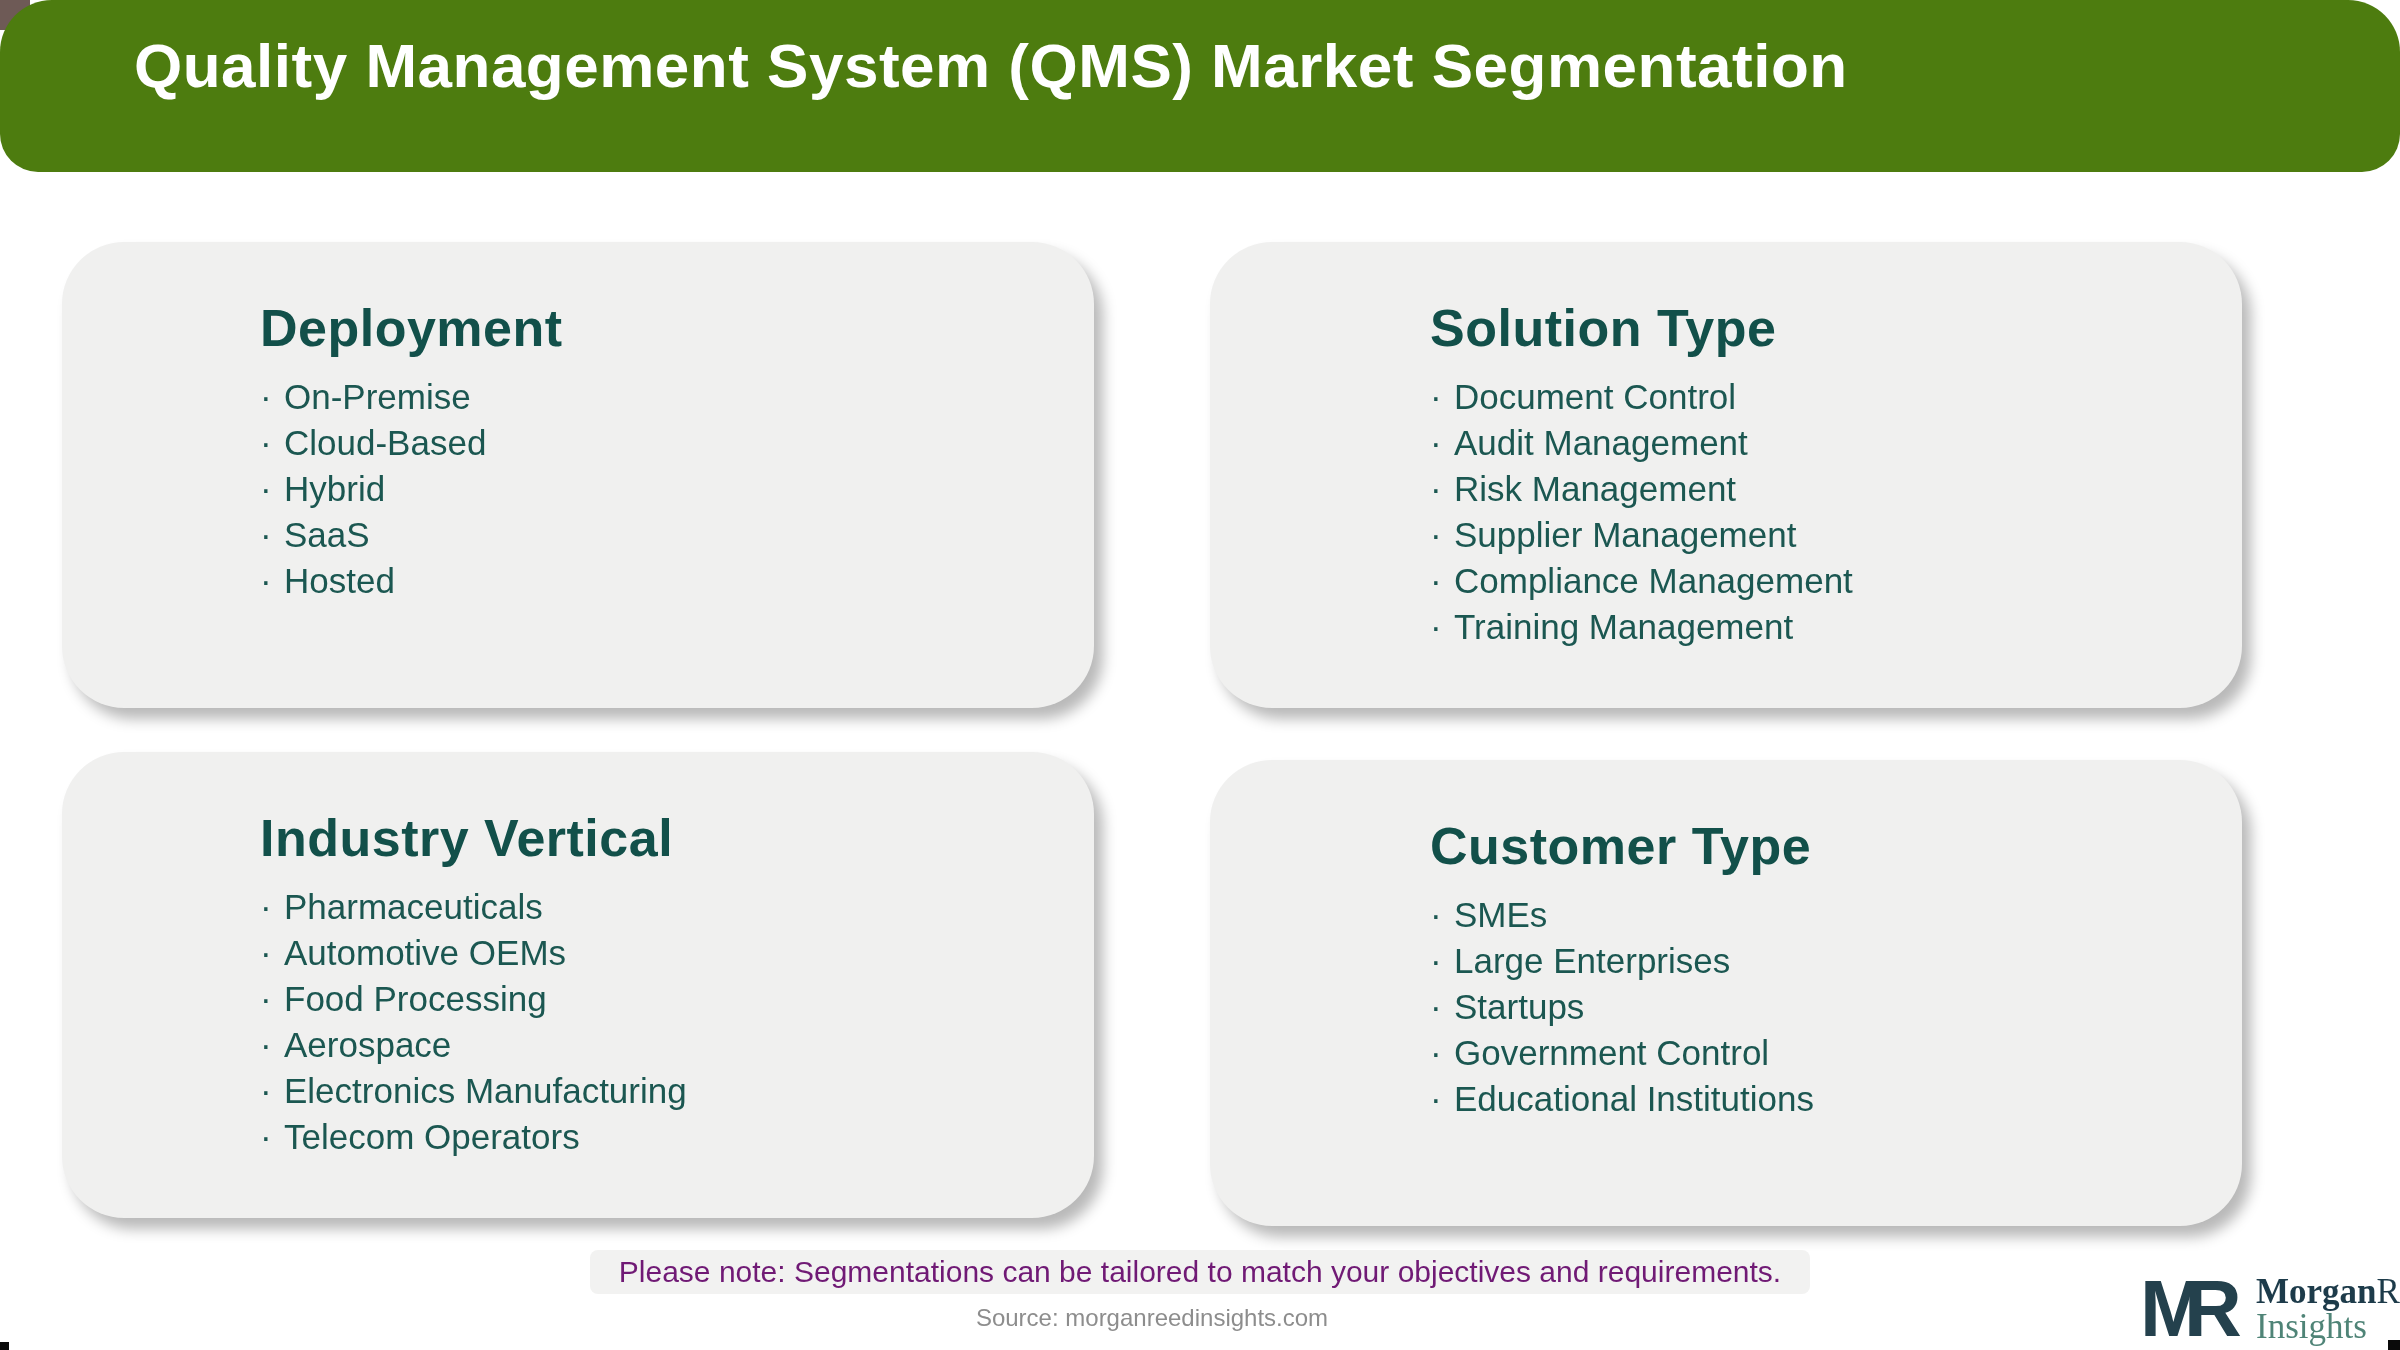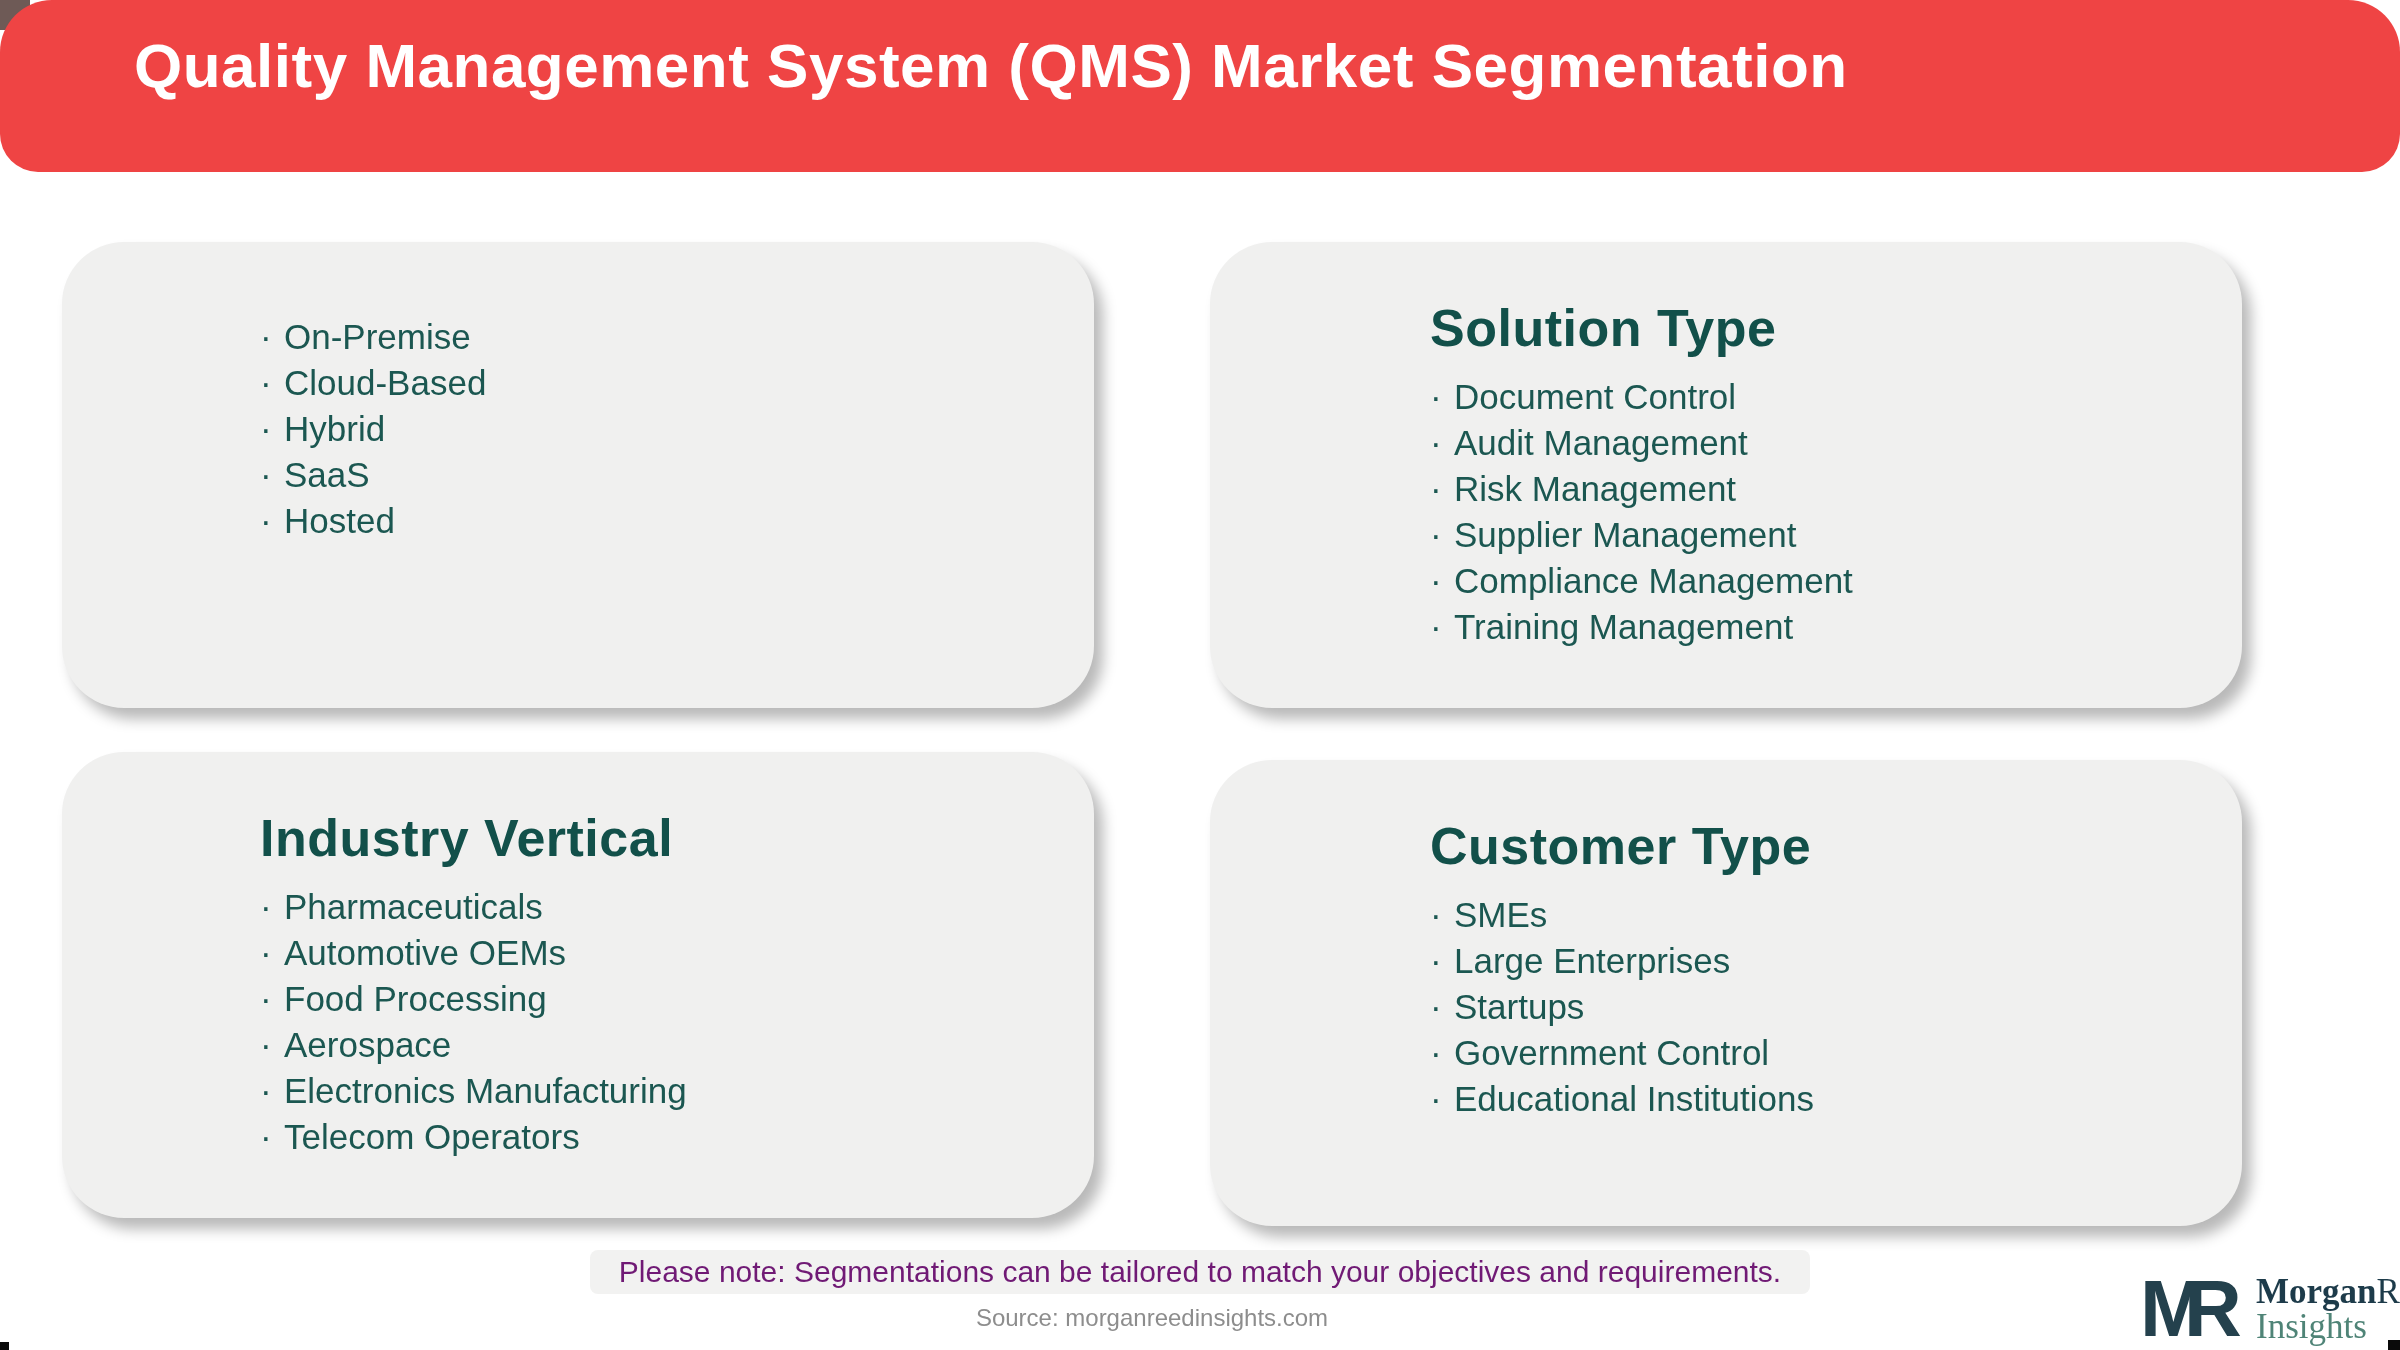--- a/index.html
+++ b/index.html
@@ -15,21 +15,21 @@
   .corner-accent {
     position:absolute; left:0; top:0;
     width:30px; height:30px;
     background:#6E5A56;
     z-index:0;
   }
 
   .banner {
     position:absolute; left:0; top:0;
     width:2400px; height:172px;
-    background:#ef4444;
+    background:#4d7c0f;
     border-radius:52px 52px 38px 38px;
     z-index:1;
   }
   .banner h1 {
     position:absolute; left:134px; top:34px;
     margin:0;
     font-size:62px; line-height:64px;
     font-weight:700; letter-spacing:0.5px;
     color:#ffffff;
   }
@@ -120,20 +120,21 @@
 
 <div class="canvas">
 
   <div class="corner-accent"></div>
 
   <header class="banner">
     <h1>Quality Management System (QMS) Market Segmentation</h1>
   </header>
 
   <section class="card pos-tl pad-l">
+    <h2>Deployment</h2>
     <ul>
       <li>
           <span class="bullet">·</span>
           <span>On-Premise</span>
         </li>
       <li>
           <span class="bullet">·</span>
           <span>Cloud-Based</span>
         </li>
       <li>

